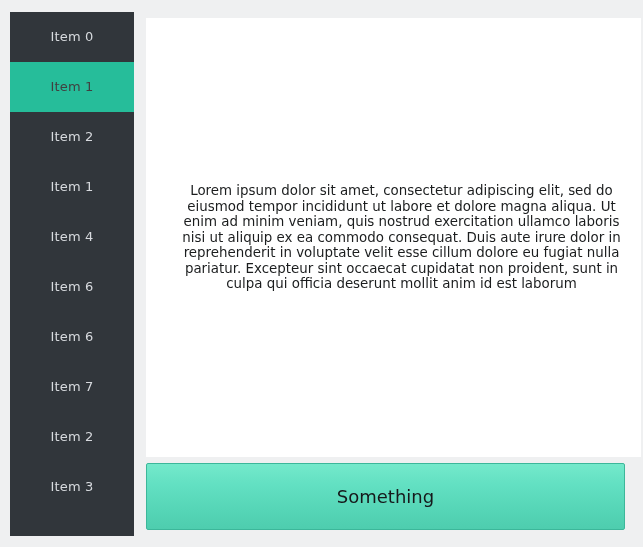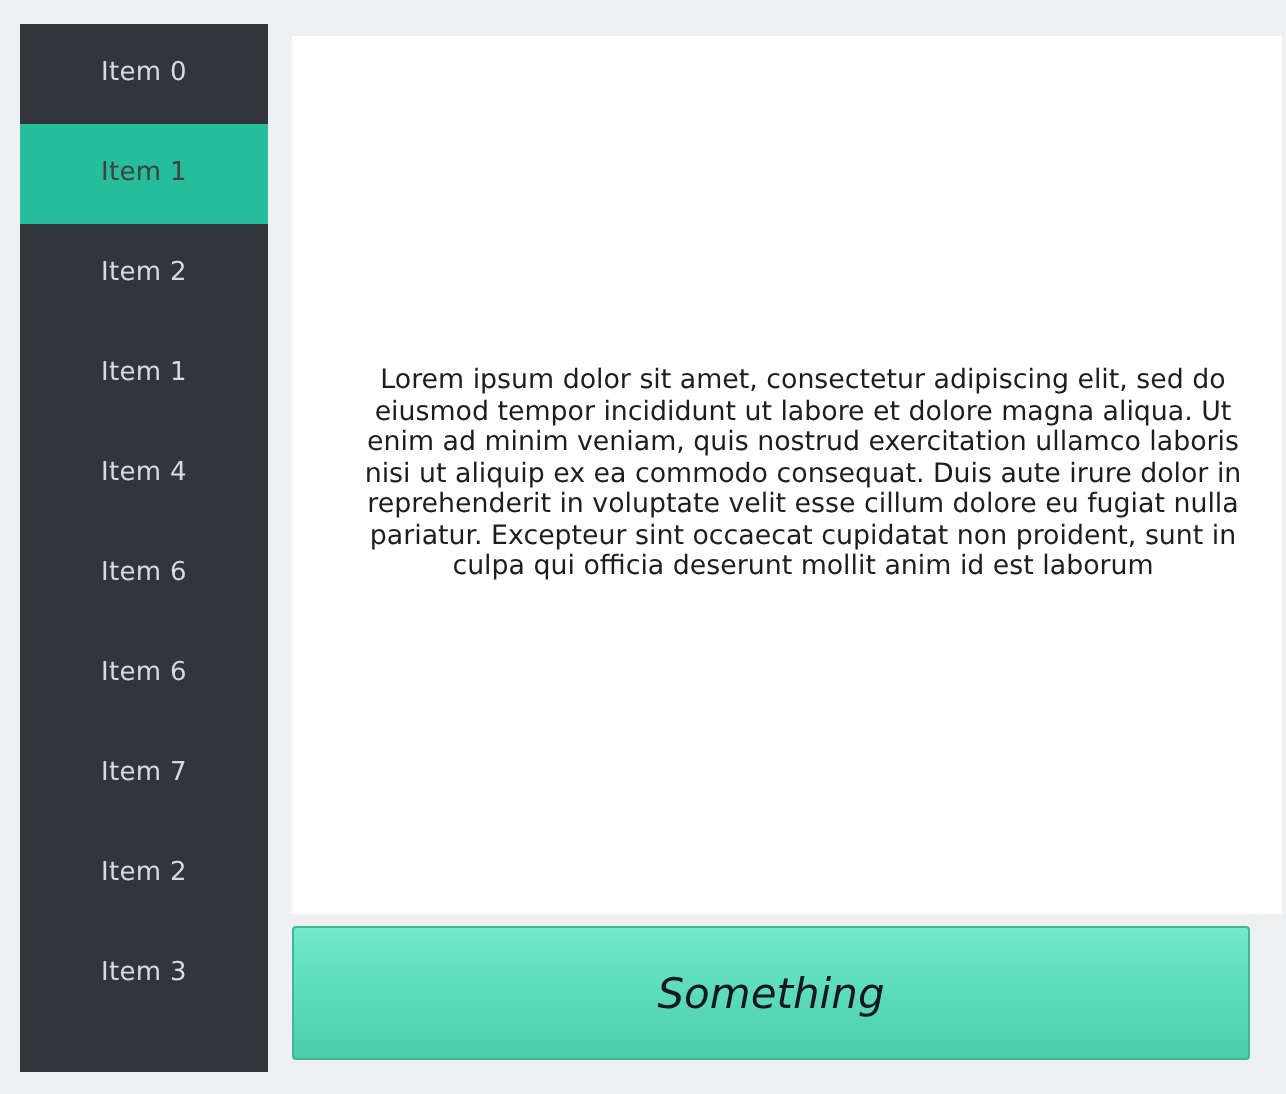--- a/index.html
+++ b/index.html
@@ -68,28 +68,27 @@
     position: absolute;
     left: 146px;
     top: 463px;
     width: 479px;
     height: 67px;
     box-sizing: border-box;
     border: 1px solid #3cb79a;
     border-radius: 2px;
     background: linear-gradient(to bottom, #74e9cb 0%, #62e0c2 32%, #55d5b6 72%, #4ecdae 100%);
     color: #16191b;
-    font-size: 21px;
+    font-size: 18px;
     font-family: "DejaVu Sans", "Liberation Sans", sans-serif;
     display: flex;
     align-items: center;
     justify-content: center;
     cursor: pointer;
     padding: 0;
-    font-style: italic;
   }
 </style>
 </head>
 <body>
 
 <div id="sidebar">
     <div class="sidebar-item">Item 0</div>
     <div class="sidebar-item selected">Item 1</div>
     <div class="sidebar-item">Item 2</div>
     <div class="sidebar-item">Item 1</div>

